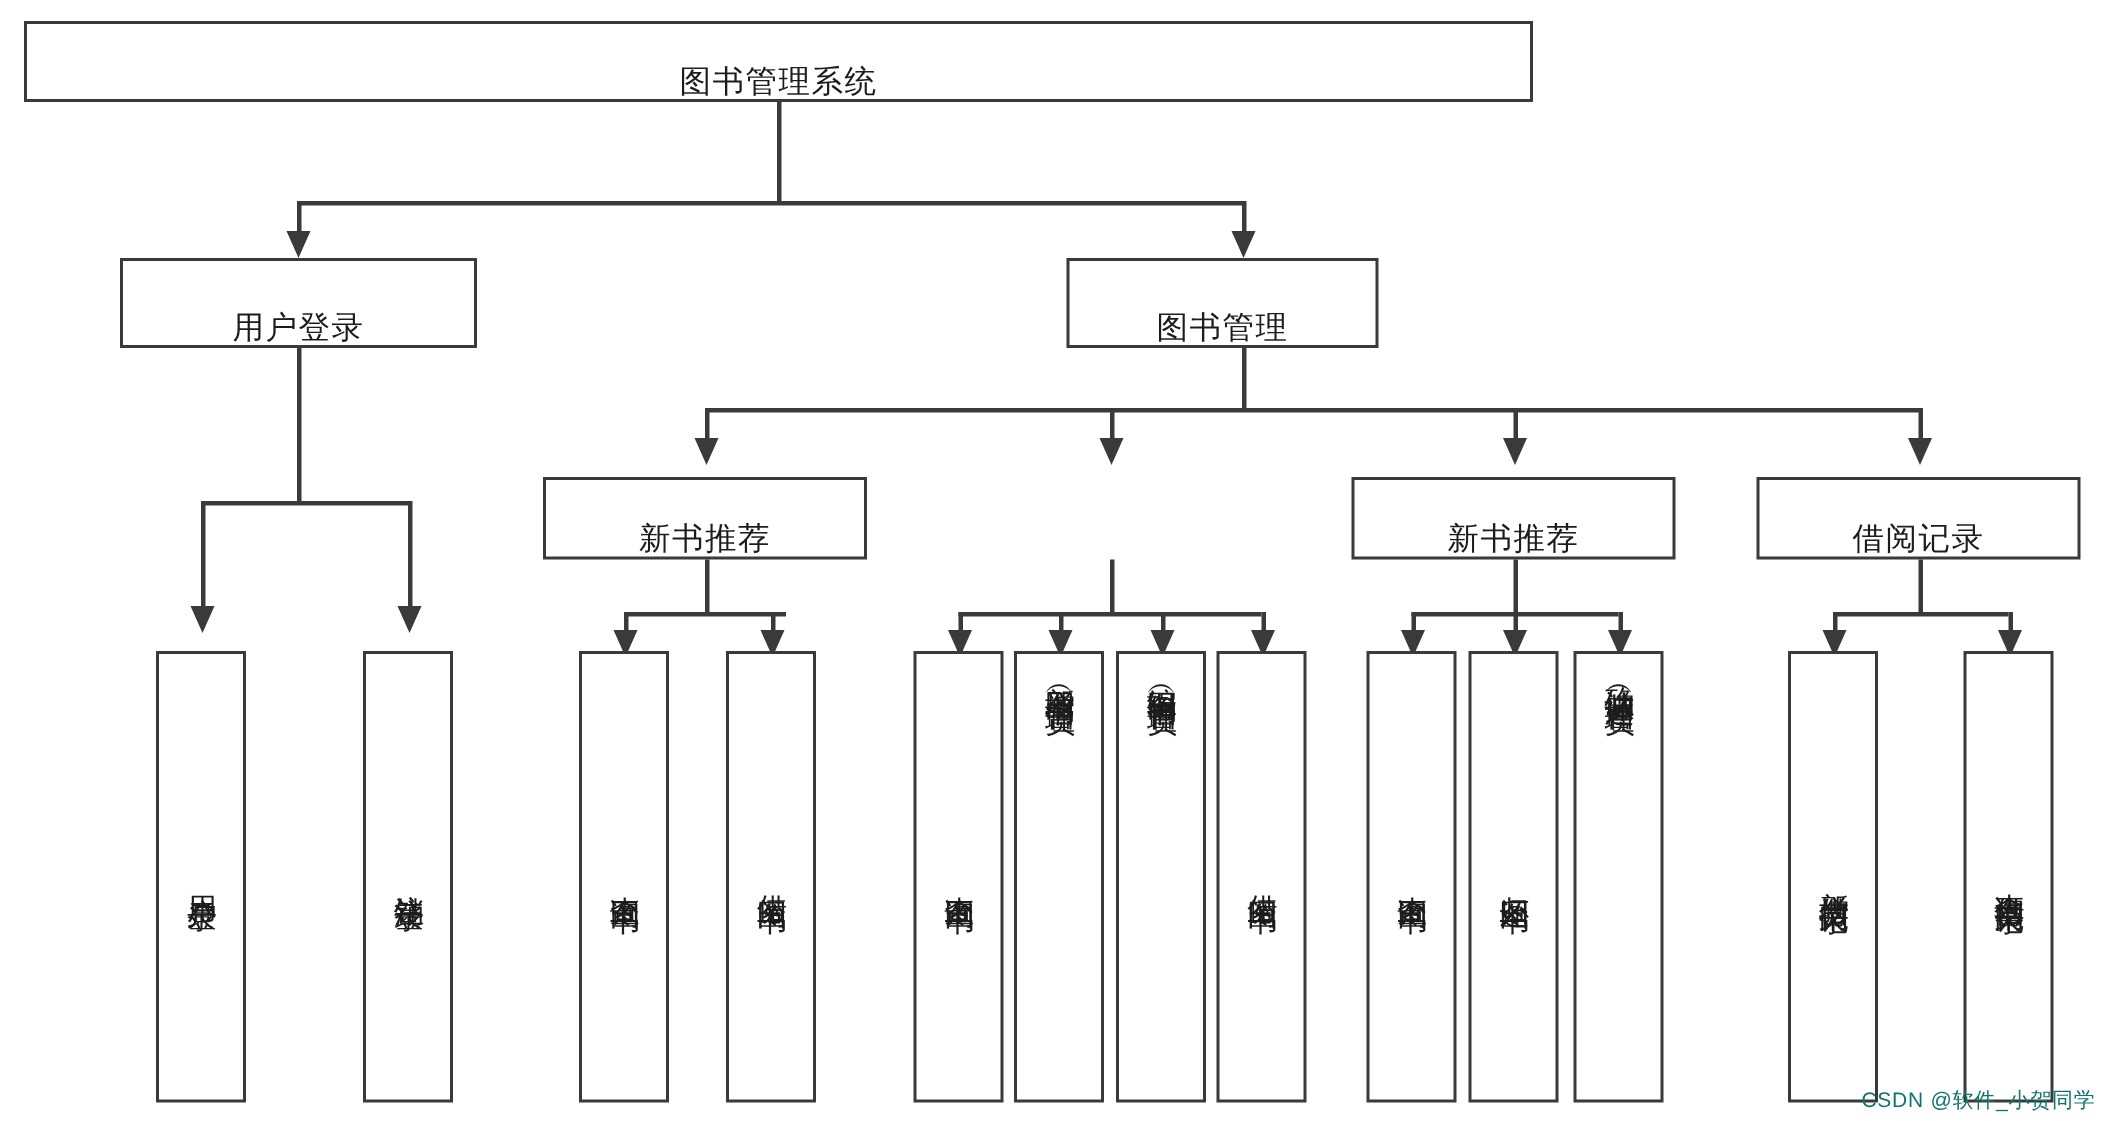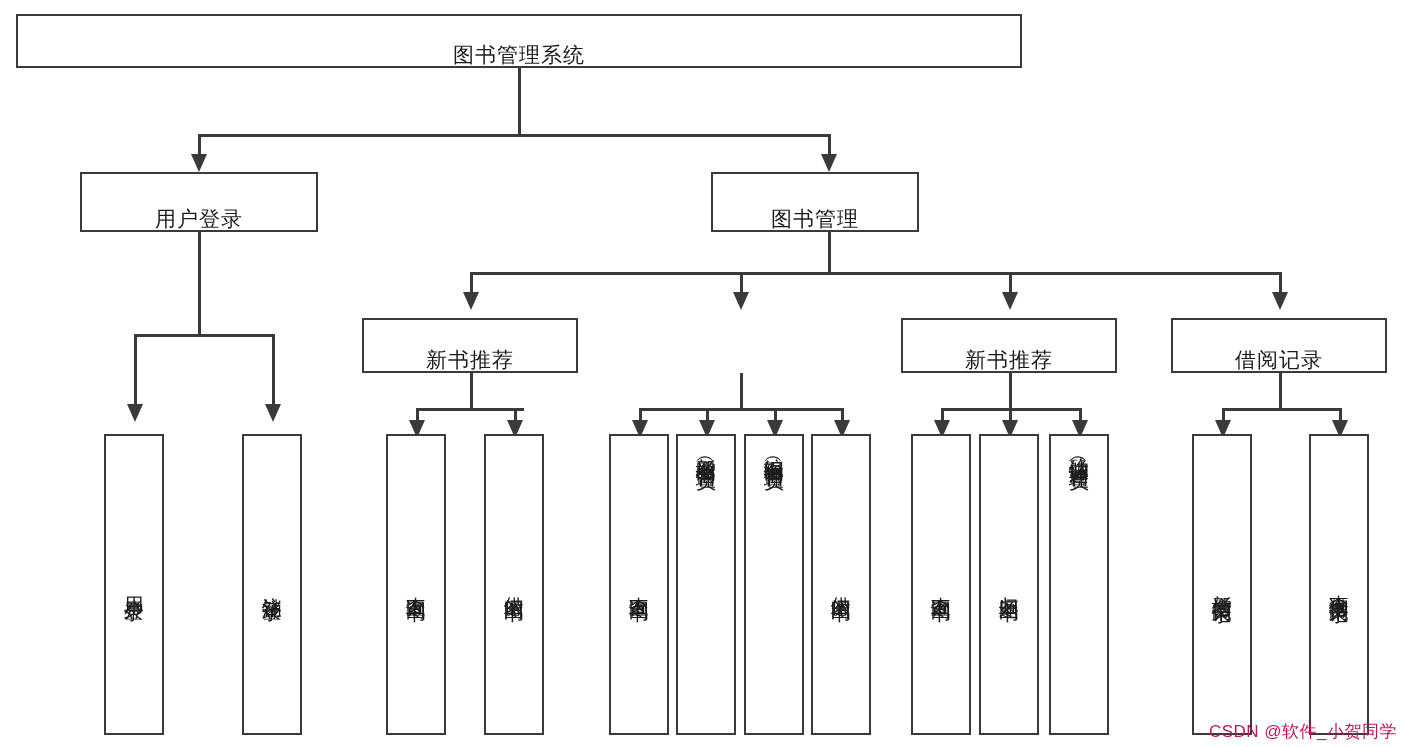--- a/index.html
+++ b/index.html
@@ -52,22 +52,22 @@
     width:0;height:0;
     border-left:8px solid transparent;
     border-right:8px solid transparent;
     border-top:18px solid #3a3a3a;
   }
 
   
   #watermark{
     position:absolute;
     right:8px;bottom:4px;
-    font-size:17px;
-    color:#be185d;
+    font-size:14px;
+    color:#0f766e;
     letter-spacing:0.5px;
     white-space:nowrap;
     user-select:none;
   }
 </style>
 </head>
 <body>
 
 <div id="stage">
 

